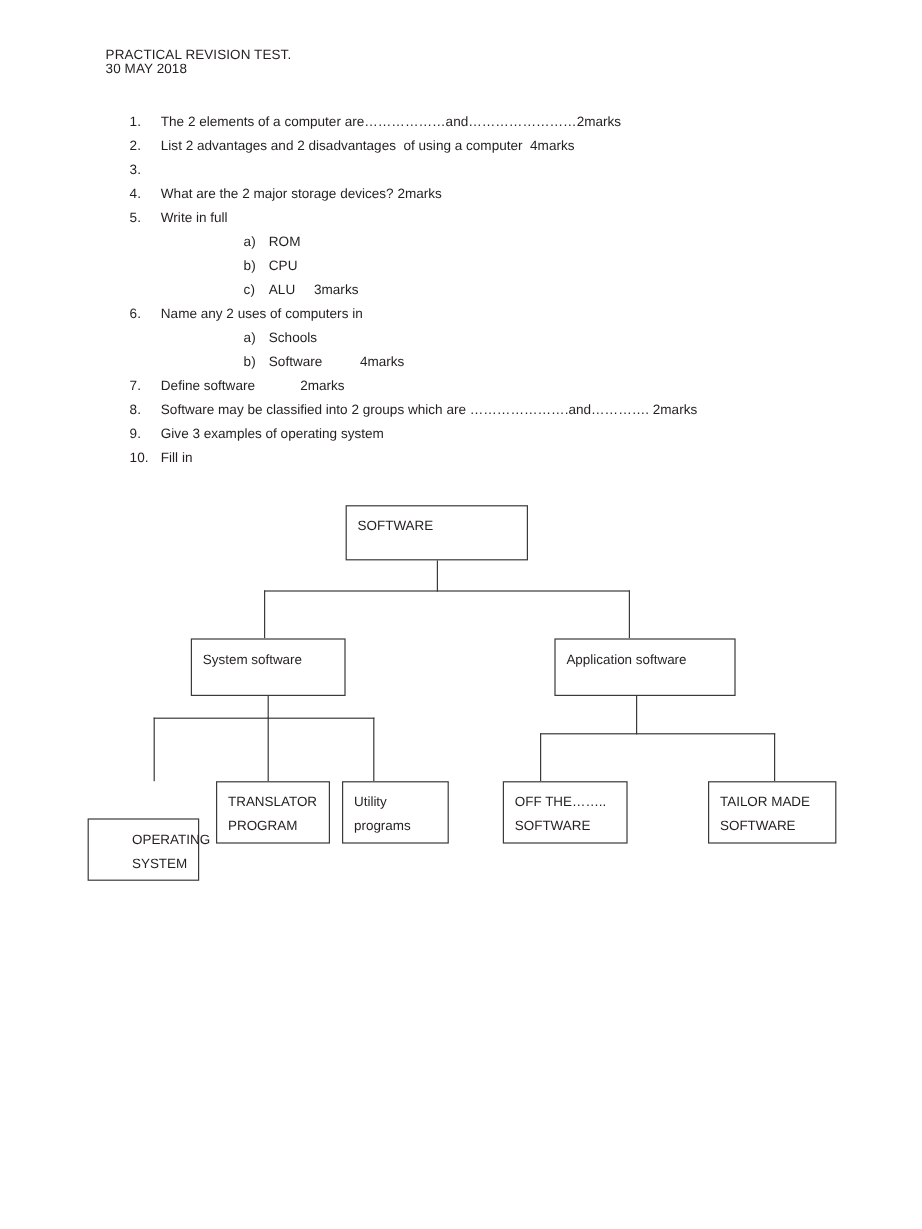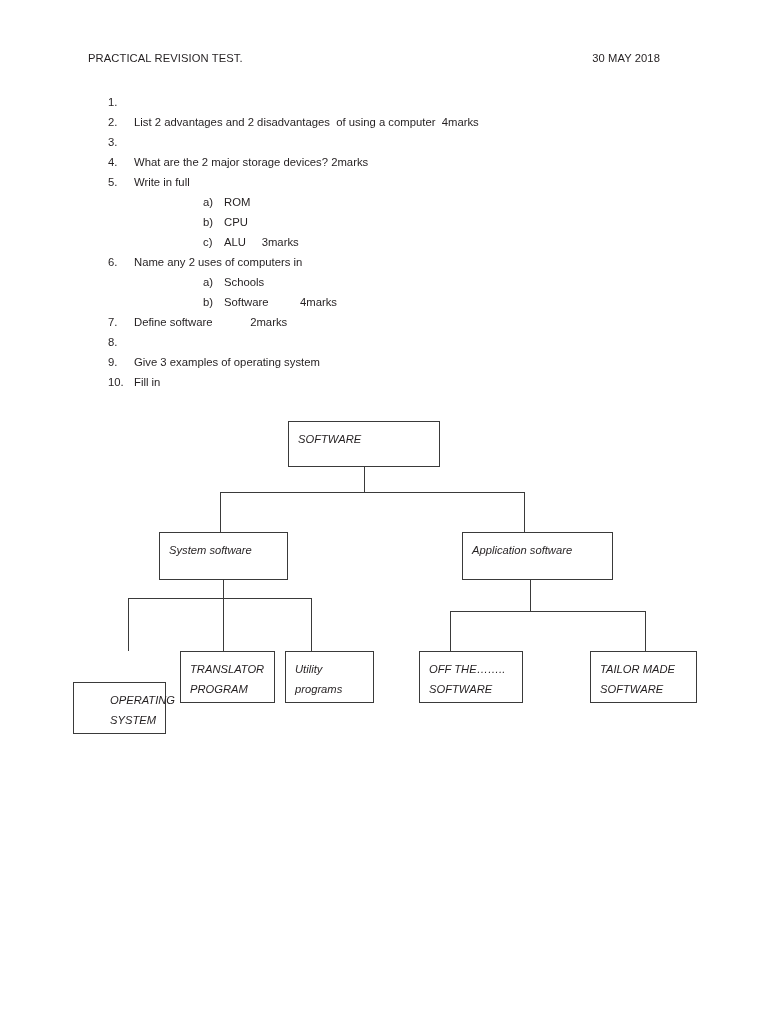--- a/index.html
+++ b/index.html
@@ -19,27 +19,28 @@
   .page {
     position: absolute;
     inset: 0;
     background: #fff;
   }
 
   
   .doc-header {
     position: absolute;
     left: 88px;
-    top: 52px;
-    width: 572px;
+    top: 40px;
+    width: 528px;
     display: flex;
     justify-content: space-between;
     align-items: baseline;
     font-size: 11.2px;
     letter-spacing: 0.1px;
+    flex-direction: column;
   }
   .doc-header .title { white-space: pre; }
   .doc-header .date  { white-space: pre; }
 
   
   .qlist {
     position: absolute;
     left: 108px;
     top: 92px;
     width: 580px;
@@ -75,21 +76,20 @@
   .subtext { white-space: pre; }
 
   
   .diagram {
     position: absolute;
     left: 0;
     top: 0;
     width: 768px;
     height: 1024px;
     pointer-events: none;
-    font-style: italic;
   }
   .node {
     position: absolute;
     box-sizing: border-box;
     border: 1.1px solid #3a3a3a;
     background: #ffffff;
     font-size: 11.2px;
     line-height: 20px;
     padding: 7px 0 0 9px;
     white-space: pre-line;
@@ -109,20 +109,21 @@
 
   <div class="doc-header">
     <span class="title">PRACTICAL REVISION TEST.</span>
     <span class="date">30 MAY 2018</span>
   </div>
 
   <div class="qlist">
 
     <div class="qrow">
       <span class="qnum">1.</span>
+      <span class="qtext">The 2 elements of a computer are………………and……………………2marks</span>
     </div>
 
     <div class="qrow">
       <span class="qnum">2.</span>
       <span class="qtext">List 2 advantages and 2 disadvantages  of using a computer  4marks</span>
     </div>
 
     <div class="qrow">
       <span class="qnum">3.</span>
     </div>
@@ -166,20 +167,21 @@
       </div>
     </div>
 
     <div class="qrow">
       <span class="qnum">7.</span>
       <span class="qtext">Define software            2marks</span>
     </div>
 
     <div class="qrow">
       <span class="qnum">8.</span>
+      <span class="qtext">Software may be classified into 2 groups which are ………………….and…………. 2marks</span>
     </div>
 
     <div class="qrow">
       <span class="qnum">9.</span>
       <span class="qtext">Give 3 examples of operating system</span>
     </div>
 
     <div class="qrow">
       <span class="qnum">10.</span>
       <span class="qtext">Fill in</span>

